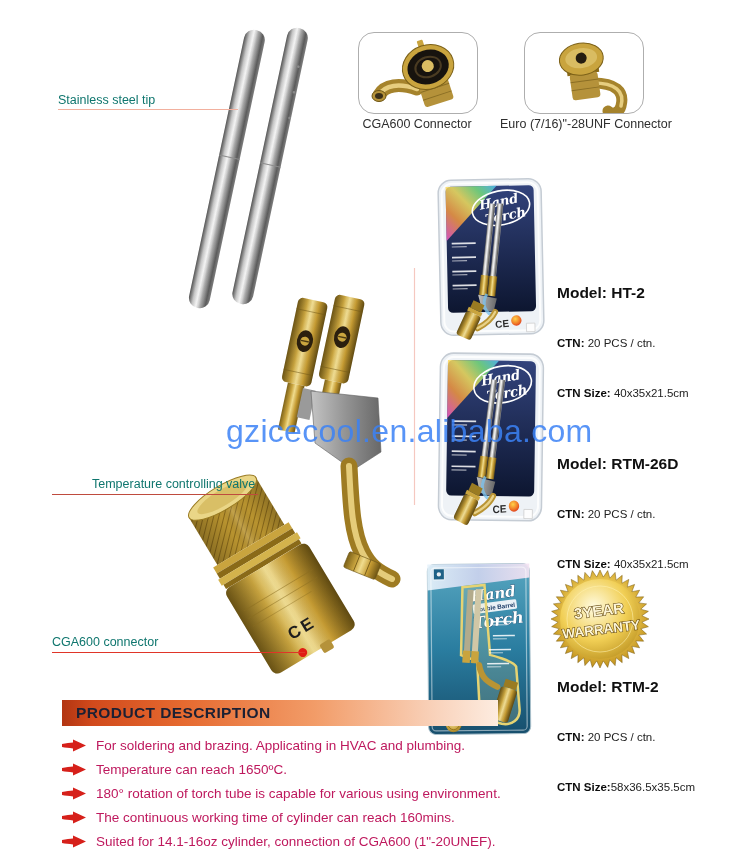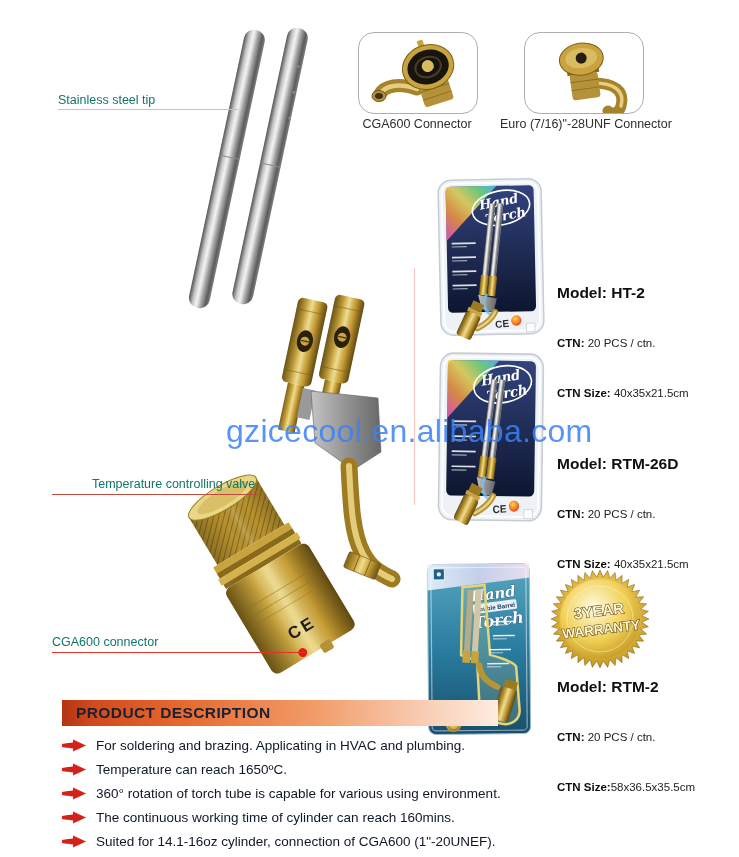--- a/index.html
+++ b/index.html
@@ -23,21 +23,21 @@
   .product-block .spec b{color:#0c0c0c;}
 
   .watermark{position:absolute;left:226px;top:413px;font-size:32px;color:#3b82f6;opacity:.85;
              letter-spacing:.3px;white-space:nowrap;z-index:6;}
 
   .desc-bar{position:absolute;left:62px;top:700px;width:436px;height:26px;display:flex;align-items:center;
             padding-left:14px;box-sizing:border-box;
             background:linear-gradient(90deg,#b23512 0%,#d14a1c 7%,#e66a30 28%,#f29c68 58%,#f9d3bc 86%,#fdece0 100%);}
   .desc-title{font-size:15.5px;font-weight:bold;color:#1c2033;letter-spacing:.4px;}
   .bullets{position:absolute;left:62px;top:737px;width:460px;list-style:none;margin:0;padding:0;}
-  .bullets li{display:flex;align-items:center;margin-bottom:8px;height:16px;font-size:13.5px;color:#0f172a;}
+  .bullets li{display:flex;align-items:center;margin-bottom:8px;height:16px;font-size:13.5px;color:#be185d;}
   .bullets li svg{flex:0 0 auto;margin-right:9px;}
 </style>
 </head>
 <body>
 
 <div id="page">
 
   <svg class="art" viewBox="0 0 739 857">
     <defs>
       <linearGradient id="steelV" x1="0" y1="0" x2="1" y2="0">
@@ -364,21 +364,21 @@
     <li>
       <svg width="25" height="13" viewBox="0 0 25 13">
           <path d="M0,5 C4,4.2 8,4 11,3.6 L11,0.5 L24,6.5 L11,12.5 L11,9.4 C7,9 3,8.8 0,8 Z" fill="#d6201a"></path>
         </svg>
       <span>Temperature can reach 1650ºC.</span>
     </li>
     <li>
       <svg width="25" height="13" viewBox="0 0 25 13">
           <path d="M0,5 C4,4.2 8,4 11,3.6 L11,0.5 L24,6.5 L11,12.5 L11,9.4 C7,9 3,8.8 0,8 Z" fill="#d6201a"></path>
         </svg>
-      <span>360° rotation of torch tube is capable for various using environment.</span>
+      <span>180° rotation of torch tube is capable for various using environment.</span>
     </li>
     <li>
       <svg width="25" height="13" viewBox="0 0 25 13">
           <path d="M0,5 C4,4.2 8,4 11,3.6 L11,0.5 L24,6.5 L11,12.5 L11,9.4 C7,9 3,8.8 0,8 Z" fill="#d6201a"></path>
         </svg>
       <span>The continuous working time of cylinder can reach 160mins.</span>
     </li>
     <li>
       <svg width="25" height="13" viewBox="0 0 25 13">
           <path d="M0,5 C4,4.2 8,4 11,3.6 L11,0.5 L24,6.5 L11,12.5 L11,9.4 C7,9 3,8.8 0,8 Z" fill="#d6201a"></path>

